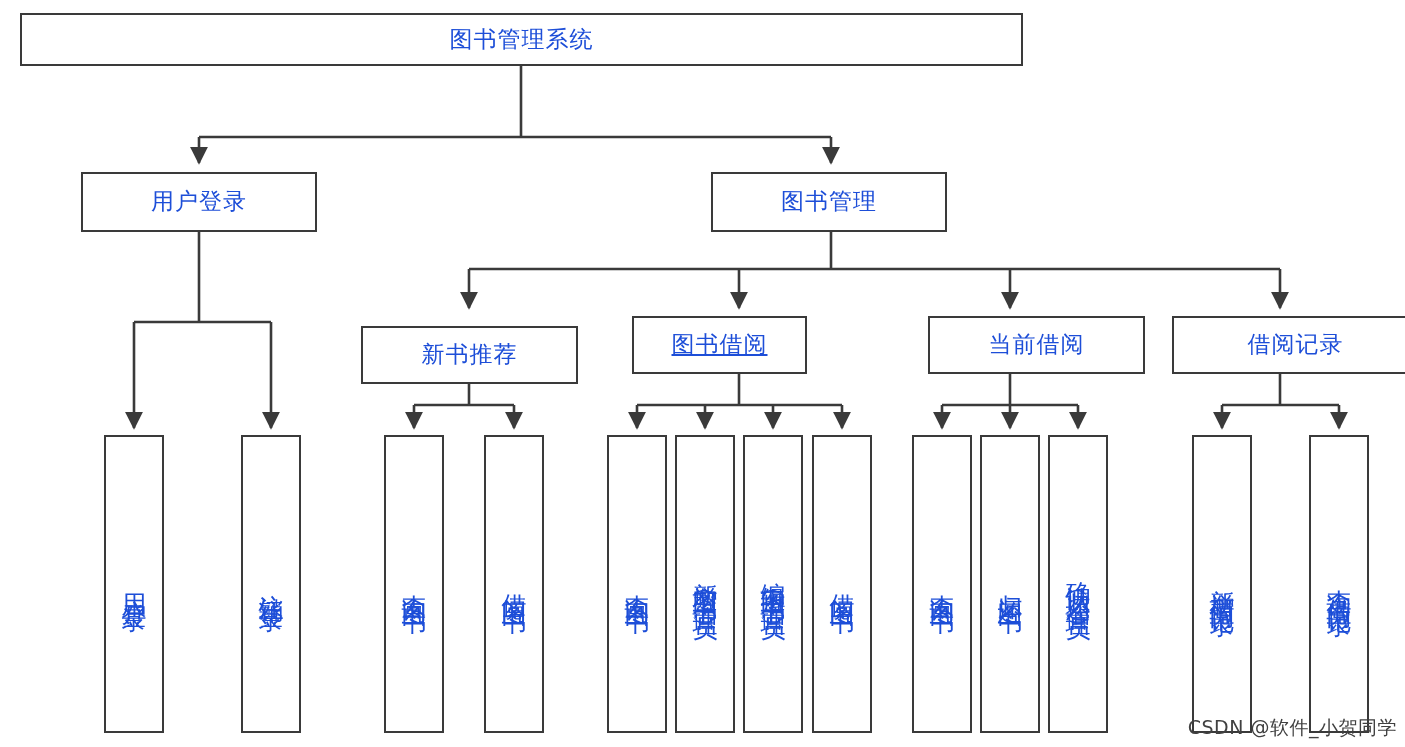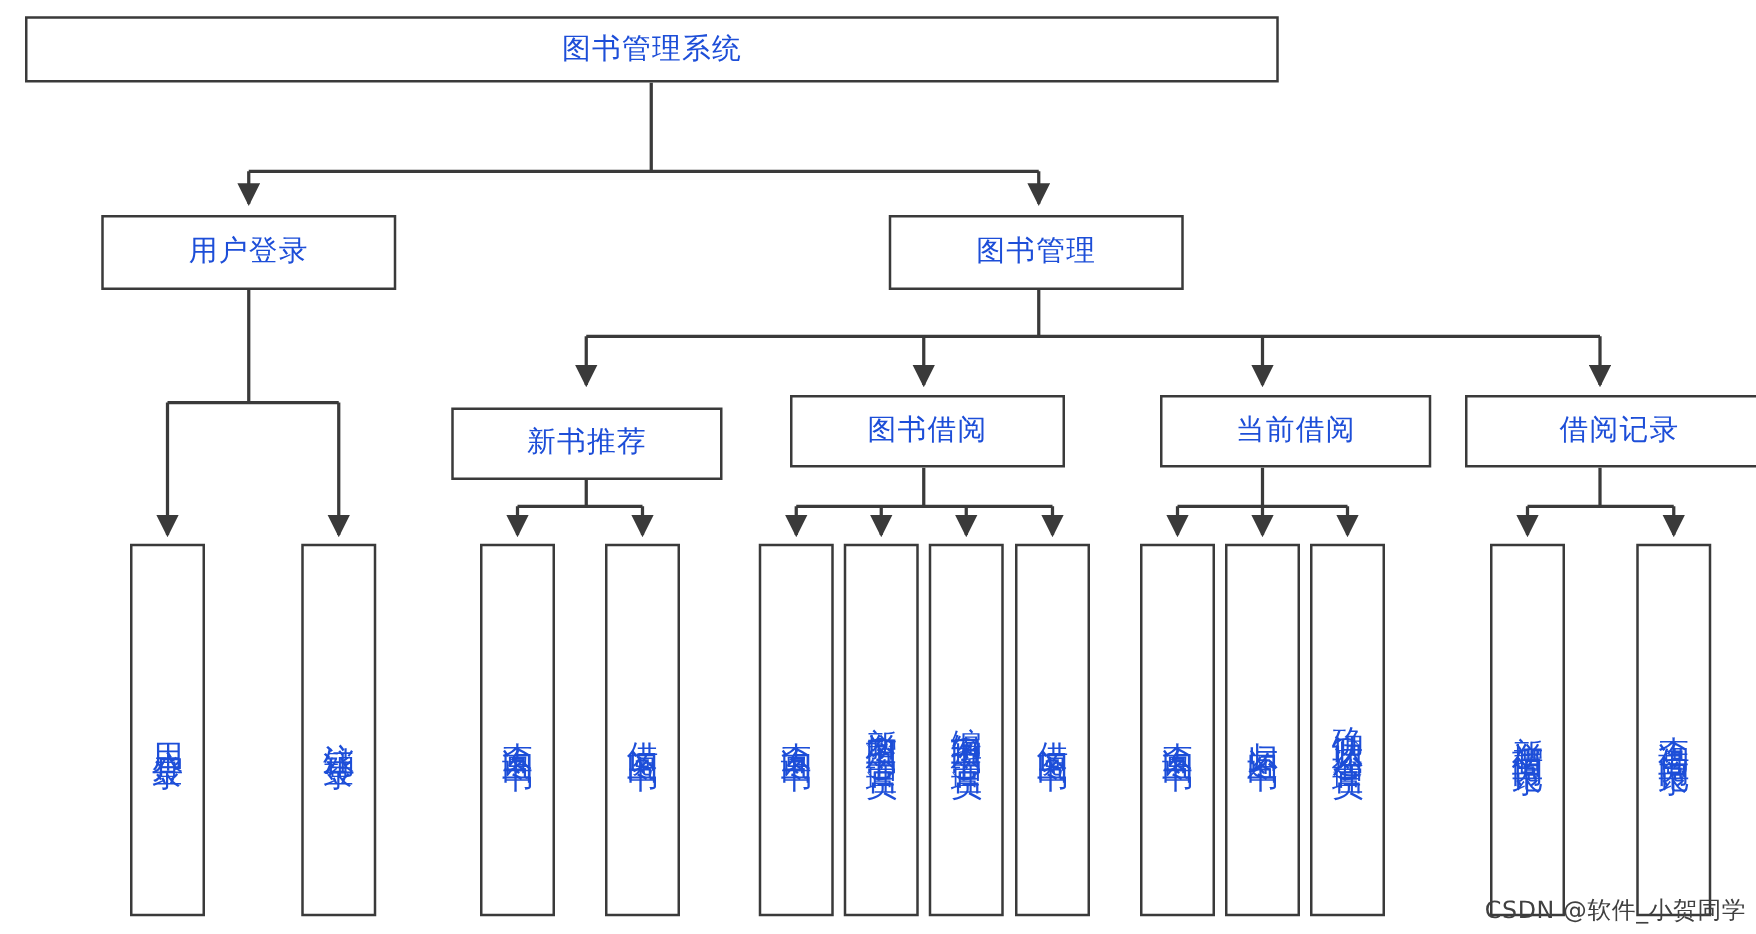--- a/index.html
+++ b/index.html
@@ -125,21 +125,21 @@
   <div class="node h" style="left:81px; top:172px; width:236px; height:60px;">
     <span>用户登录</span>
   </div>
   <div class="node h" style="left:711px; top:172px; width:236px; height:60px;text-align:right;">
     <span>图书管理</span>
   </div>
 
   <div class="node h" style="left:361px; top:316px; width:217px; height:58px;margin-top:10px;">
     <span>新书推荐</span>
   </div>
-  <div class="node h" style="left:632px; top:316px; width:220px; height:58px;">
+  <div class="node h" style="left:632px; top:316px; width:175px; height:58px;text-decoration:underline;">
     <span>图书借阅</span>
   </div>
   <div class="node h" style="left:902px; top:316px; width:217px; height:58px;margin-left:26px;">
     <span>当前借阅</span>
   </div>
   <div class="node h" style="left:1172px; top:316px; width:247px; height:58px;">
     <span>借阅记录</span>
   </div>
 
   <div class="node v" style="left:104px; top:435px; width:60px; height:298px;">

